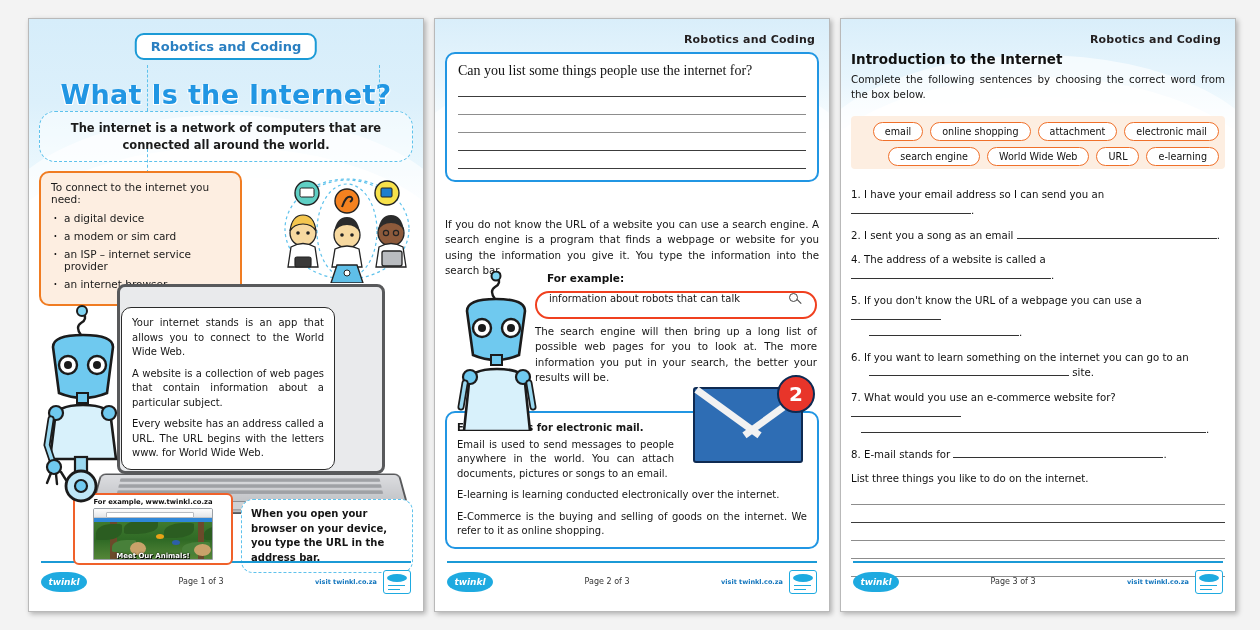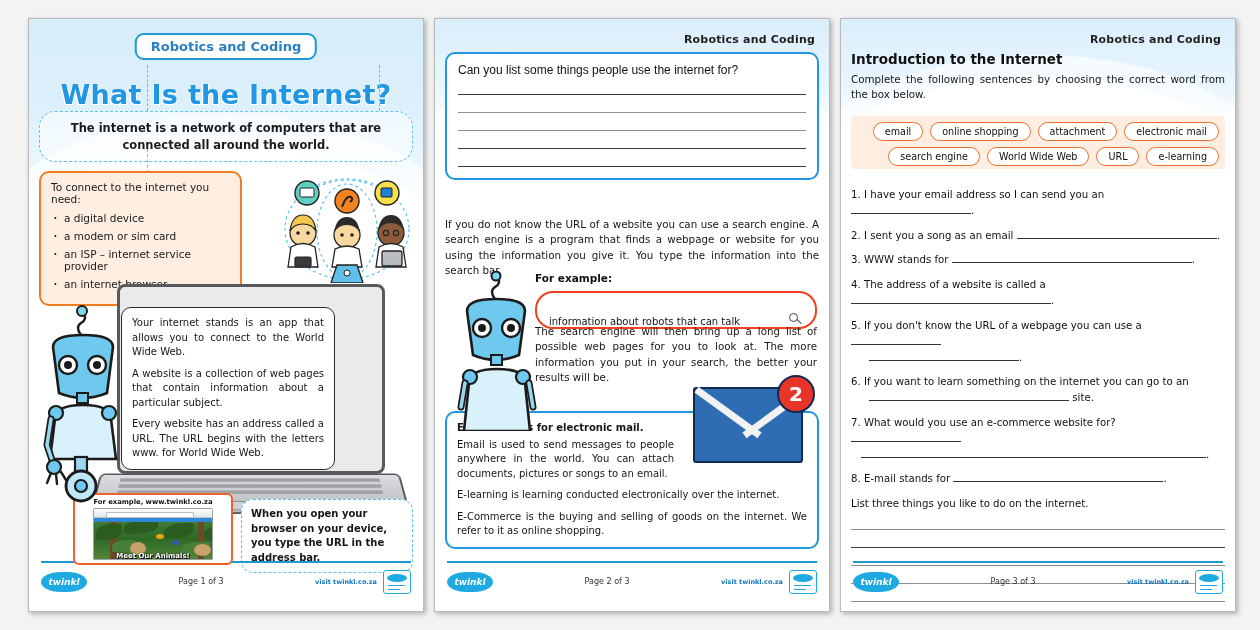--- a/index.html
+++ b/index.html
@@ -192,29 +192,29 @@
 
   .robot1 { position:absolute; left:6px; top:272px; width:96px; height:212px; z-index:6; }
   .robot2 { position:absolute; left:20px; top:252px; width:86px; height:160px; z-index:3; }
 
   
   .q-box {
     border:2px solid #2196e3; border-radius:10px; background:#fff;
     padding:9px 11px 11px;
   }
   .q-box .q {
-    font-family:Liberation Sans, sans-serif; font-size:12px; color:#111;
+    font-family:Liberation Serif, serif; font-size:14px; color:#111;
     margin-bottom:3px;
   }
   .for-example {
     font-family:"DejaVu Sans", sans-serif; font-size:10.5px; font-weight:bold; color:#111;
   }
   .search-bar {
     border:2px solid #f0401f; border-radius:18px; background:#fff;
-    height:38px; display:flex; align-items:flex-end; padding:0 12px;
+    height:28px; display:flex; align-items:flex-start; padding:0 12px;
     justify-content:space-between;
   }
   .search-bar span {
     font-family:"DejaVu Sans", sans-serif; font-size:10px; color:#151515;
   }
   .magnifier { width:14px; height:14px; position:relative; }
   .magnifier .ring { position:absolute; left:0; top:0; width:9px; height:9px; border:1.4px solid #444; border-radius:50%; }
   .magnifier .hand { position:absolute; left:7px; top:8px; width:6px; height:1.4px; background:#444; transform:rotate(45deg); }
 
   .envelope {
@@ -425,21 +425,21 @@
         <div class="q">Can you list some things people use the internet for?</div>
         <div class="line dark"></div>
         <div class="line"></div>
         <div class="line"></div>
         <div class="line dark"></div>
         <div class="line dark"></div>
       </div>
 
       <div class="body-text" style="position:absolute;left:10px;right:10px;top:198px;">If you do not know the URL of a website you can use a search engine. A search engine is a program that finds a webpage or website for you using the information you give it. You type the information into the search bar.</div>
 
-      <div class="for-example" style="position:absolute;left:100px;top:253px;text-align:center;">For example:</div>
+      <div class="for-example" style="position:absolute;left:112px;top:253px;text-align:center;">For example:</div>
 
       <div class="search-bar" style="position:absolute;left:100px;right:12px;top:272px;">
         <span>information about robots that can talk</span>
         <span class="magnifier">
           <span class="ring"></span>
             <span class="hand"></span>
         </span>
       </div>
 
       <div class="body-text" style="position:absolute;left:100px;right:12px;top:305px;">The search engine will then bring up a long list of possible web pages for you to look at. The more information you put in your search, the better your results will be.</div>
@@ -518,24 +518,20 @@
       <div style="position:absolute;left:10px;right:10px;top:168px;">
         <div class="qline">
           <span>1. I have your email address so I can send you an</span>
           <span class="blank" style="width:120px;"></span>.
         </div>
         <div class="qline">
           <span>2. I sent you a song as an email</span>
           <span class="blank" style="width:200px;"></span>.
         </div>
         <div class="qline">
-          <span>3. WWW stands for</span>
-          <span class="blank" style="width:240px;"></span>.
-        </div>
-        <div class="qline">
           <span>4. The address of a website is called a</span>
           <span class="blank" style="width:200px;"></span>.
         </div>
         <div class="qline">
           <span>5. If you don't know the URL of a webpage you can use a</span>
           <span class="blank" style="width:90px;"></span>
           <br>
           <span class="blank" style="width:150px;margin-left:18px;margin-top:6px;"></span>.
         </div>
         <div class="qline justify">

